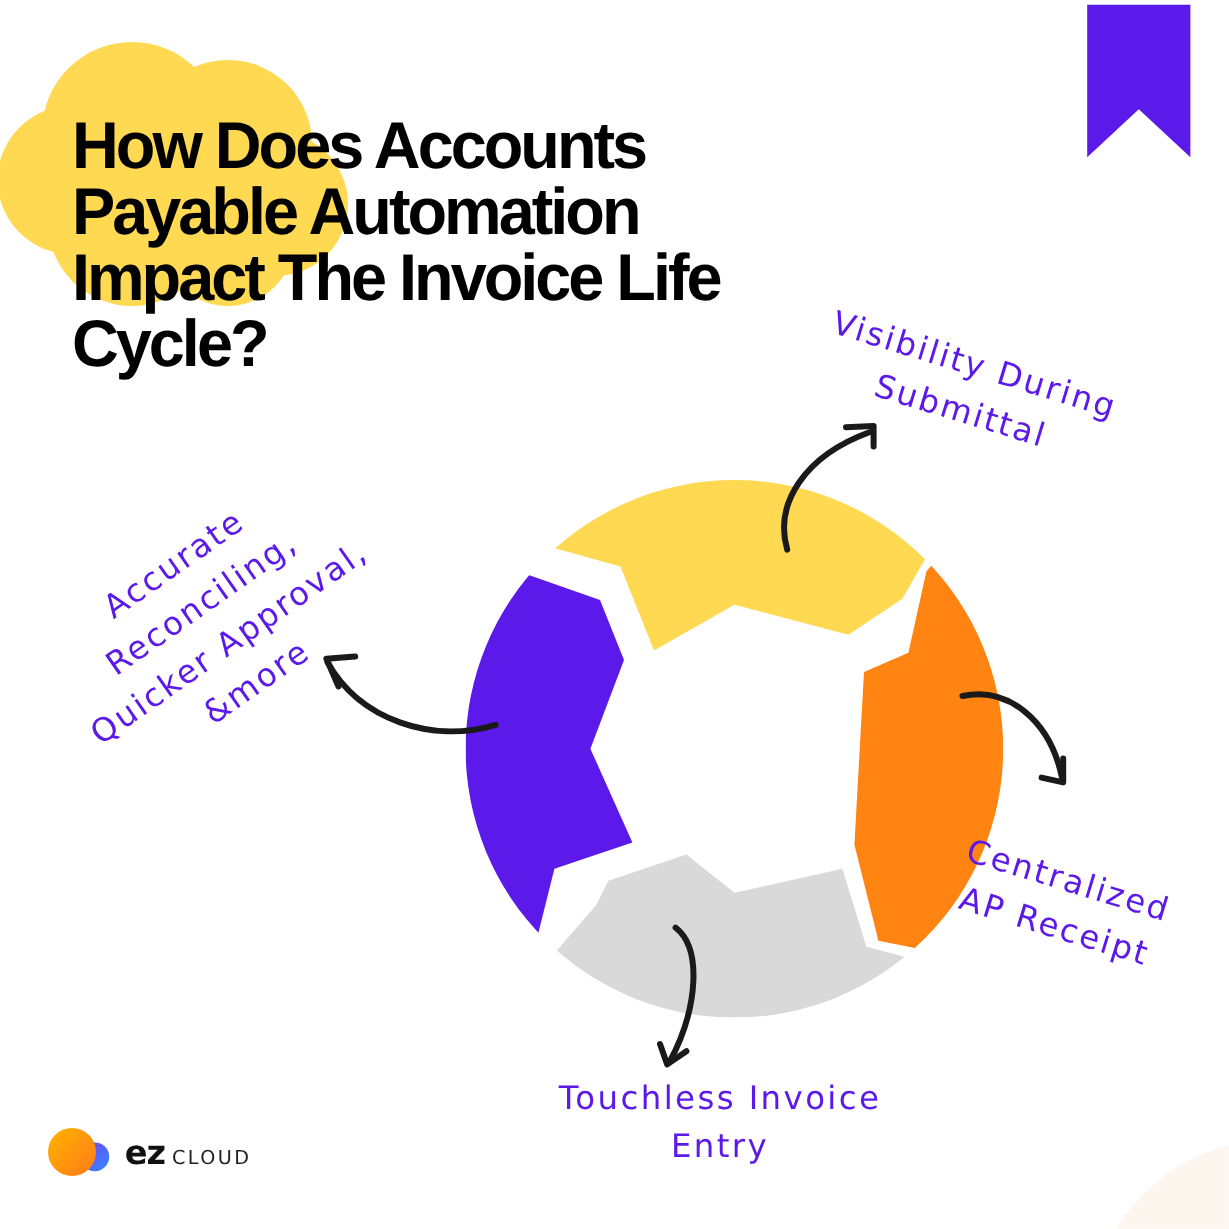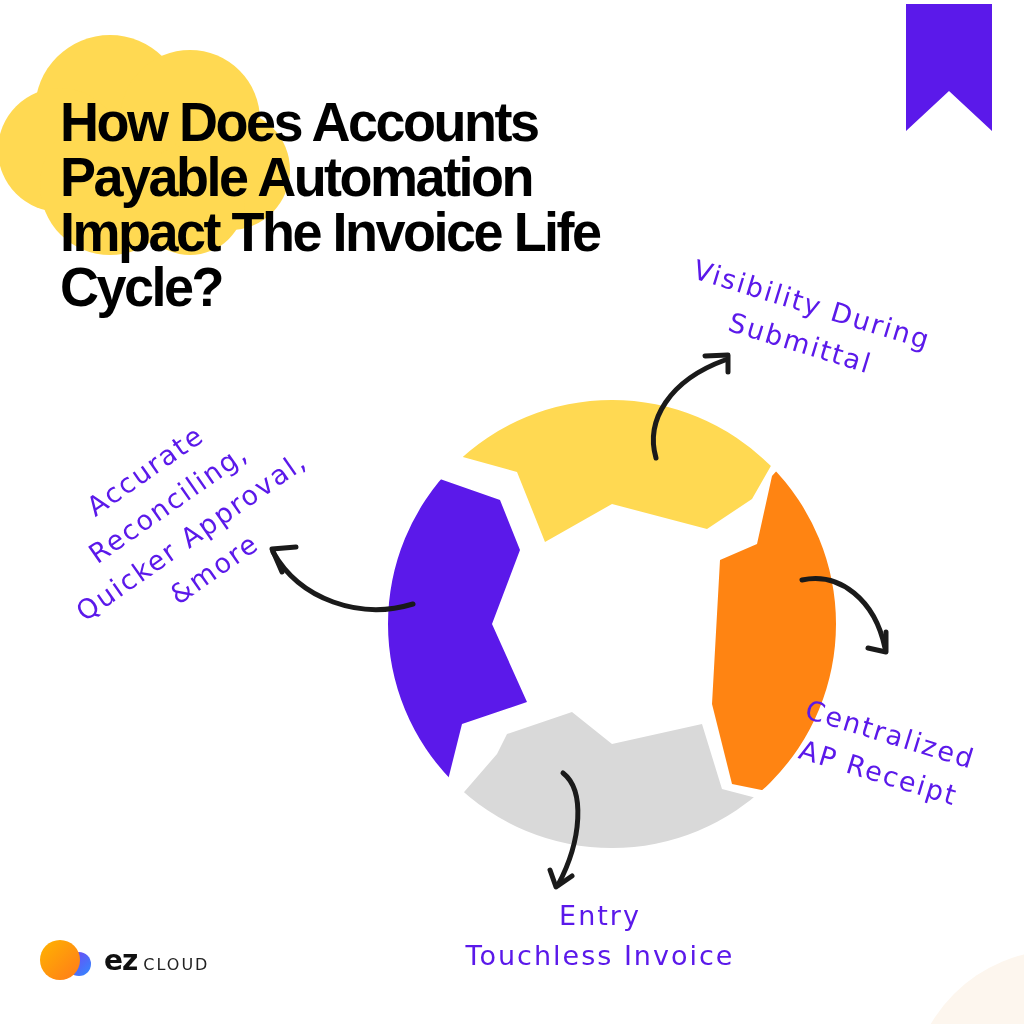--- a/index.html
+++ b/index.html
@@ -109,22 +109,22 @@
   <span>Visibility During</span>
   <span>Submittal</span>
 </div>
 
 <div class="abs label lbl-centralized">
   <span>Centralized</span>
   <span>AP Receipt</span>
 </div>
 
 <div class="abs label lbl-touchless">
+  <span>Touchless Invoice</span>
   <span>Entry</span>
-  <span>Touchless Invoice</span>
 </div>
 
 <div class="abs label lbl-accurate">
   <span>Accurate</span>
   <span>Reconciling,</span>
   <span>Quicker Approval,</span>
   <span>&amp;more</span>
 </div>
 
 <div class="abs logo">

